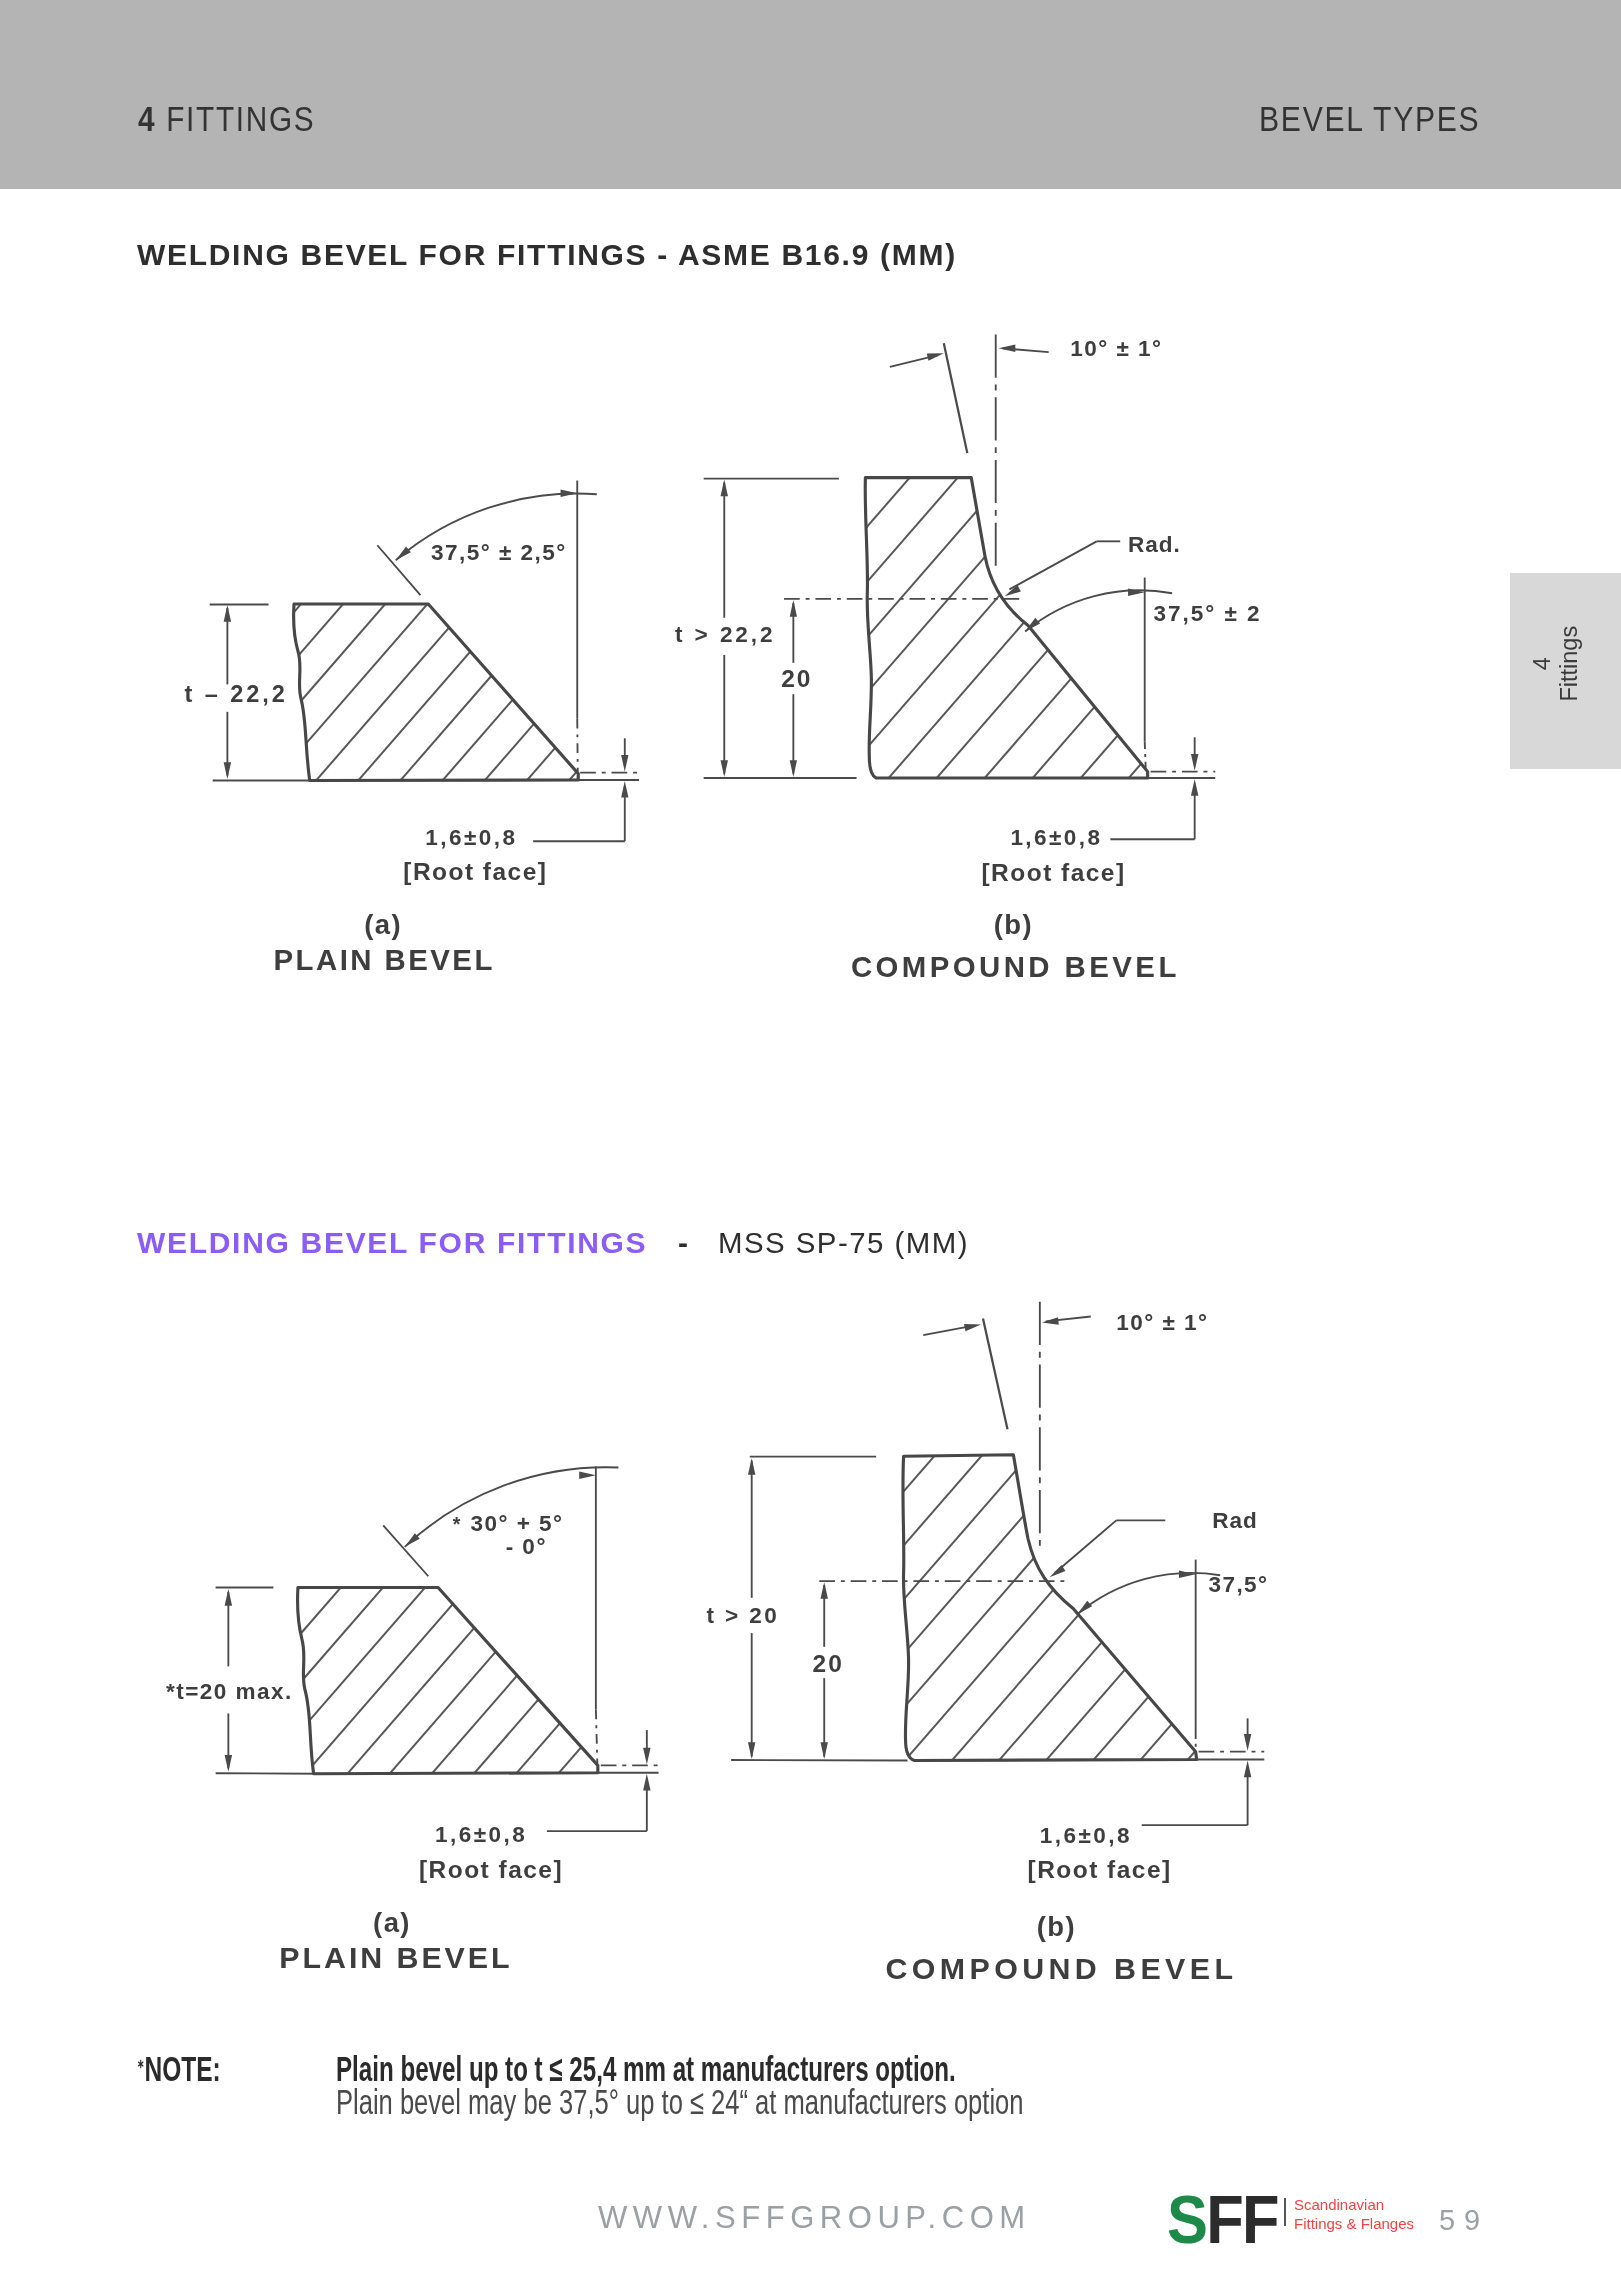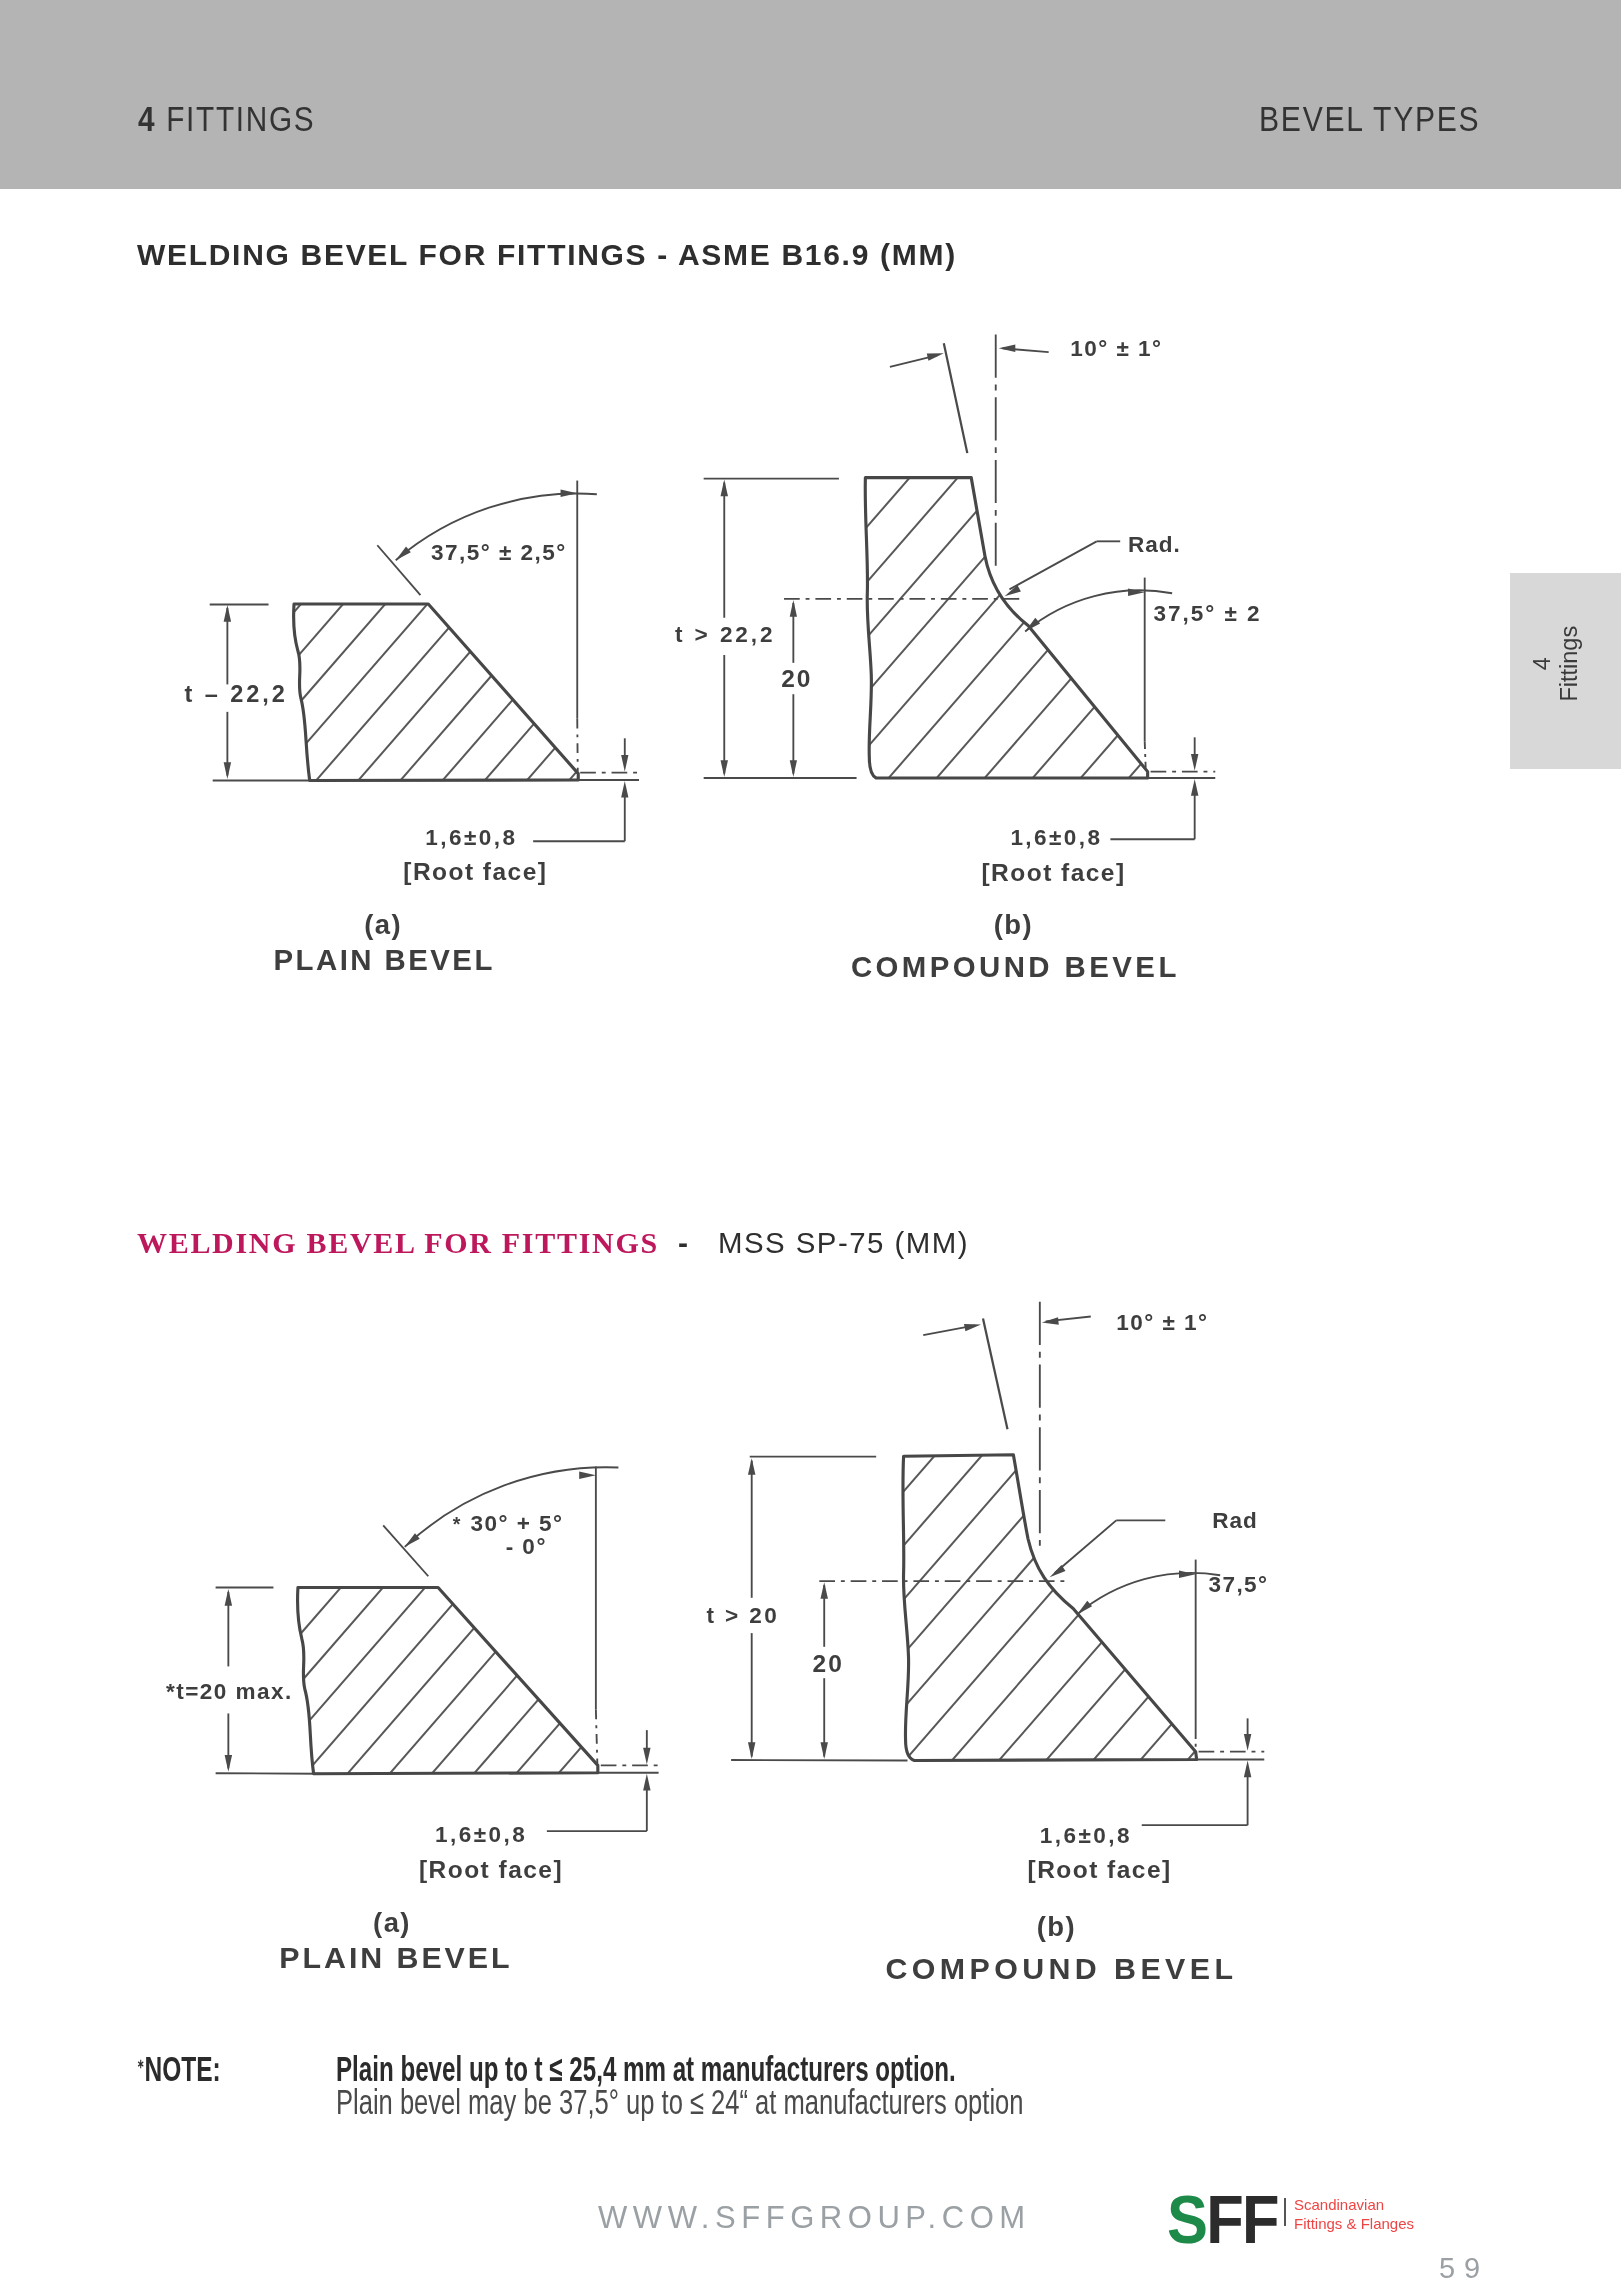--- a/index.html
+++ b/index.html
@@ -5,21 +5,21 @@
 body{width:1621px;height:2293px;position:relative;background:#ffffff;font-family:"Liberation Sans",sans-serif;overflow:hidden;}
 .abs{position:absolute;}
 </style></head>
 <body>
 <div class="abs" style="left:0;top:0;width:1621px;height:189px;background:#b4b4b4;"></div>
 <div class="abs" style="left:138px;top:99px;font-size:35px;color:#333;letter-spacing:2px;white-space:nowrap;transform:scaleX(0.85);transform-origin:left;"><b>4</b> FITTINGS</div>
 <div class="abs" style="right:141px;top:99px;font-size:35px;color:#333;letter-spacing:2px;white-space:nowrap;transform:scaleX(0.86);transform-origin:right;">BEVEL TYPES</div>
 
 <div class="abs" style="left:137px;top:238px;font-size:30px;font-weight:bold;color:#2e2e2e;letter-spacing:1.7px;white-space:nowrap;text-align:right;">WELDING BEVEL FOR FITTINGS - ASME B16.9 (MM)</div>
 
-<div class="abs" style="left:137px;top:1226px;font-size:30px;font-weight:bold;color:#be185d;letter-spacing:1.7px;white-space:nowrap;font-family:Liberation Serif, serif;">WELDING BEVEL FOR FITTINGS</div>
+<div class="abs" style="left:137px;top:1226px;font-size:30px;font-weight:bold;color:#8b5cf6;letter-spacing:1.7px;white-space:nowrap;">WELDING BEVEL FOR FITTINGS</div>
 <div class="abs" style="left:678px;top:1226px;font-size:30px;font-weight:bold;color:#2e2e2e;">-</div>
 <div class="abs" style="left:718px;top:1226px;font-size:30px;color:#2e2e2e;letter-spacing:1.5px;white-space:nowrap;transform:scaleX(0.98);transform-origin:left;">MSS SP-75 (MM)</div>
 
 <div class="abs" style="left:1510px;top:573px;width:111px;height:196px;background:#d8d8d8;display:flex;align-items:center;justify-content:center;">
   <div style="transform:rotate(-90deg) translate(7.8px,-10.8px);font-size:23.5px;color:#3a3a3a;text-align:center;line-height:26.5px;white-space:nowrap;">4<br>Fittings</div>
 </div>
 
 <svg class="abs" style="left:0;top:0;filter:blur(0.4px);" width="1621" height="2293" viewBox="0 0 1654 2339">
 <defs>
 <clipPath id="cA">
@@ -240,14 +240,14 @@
 
 <div class="abs" style="left:137px;top:2049px;font-size:35px;font-weight:bold;color:#2b2b2b;transform:scaleX(0.70);transform-origin:left;white-space:nowrap;"><sup style="font-size:12.7px;">∗</sup>NOTE:</div>
 <div class="abs" style="left:336px;top:2049px;font-size:35px;font-weight:bold;color:#2b2b2b;transform:scaleX(0.69);transform-origin:left;white-space:nowrap;">Plain bevel up to t ≤ 25,4 mm at manufacturers option.</div>
 <div class="abs" style="left:336px;top:2082px;font-size:35px;color:#4a4a4a;transform:scaleX(0.73);transform-origin:left;white-space:nowrap;">Plain bevel may be 37,5° up to ≤ 24“ at manufacturers option</div>
 
 <div class="abs" style="left:598px;top:2199px;font-size:32px;color:#9aa0a3;letter-spacing:5.7px;white-space:nowrap;transform:scaleX(0.97);transform-origin:left;">WWW.SFFGROUP.COM</div>
 
 <div class="abs" style="left:1167px;top:2180px;font-size:69px;font-weight:bold;letter-spacing:-2px;transform:scaleX(0.89);transform-origin:left;white-space:nowrap;"><span style="color:#1e8a4a;">S</span><span style="color:#2c2c2c;">FF</span></div>
 <div class="abs" style="left:1284px;top:2198px;width:2px;height:28px;background:#555;"></div>
 <div class="abs" style="left:1294px;top:2196px;font-size:15px;color:#ef4444;line-height:18.6px;white-space:nowrap;">Scandinavian<br>Fittings &amp; Flanges</div>
-<div class="abs" style="left:1439px;top:2204px;font-size:29px;color:#9aa0a3;letter-spacing:8.8px;white-space:nowrap;margin-top:48px;">59</div>
+<div class="abs" style="left:1439px;top:2204px;font-size:29px;color:#9aa0a3;letter-spacing:8.8px;white-space:nowrap;">59</div>
 
 
 </body></html>

